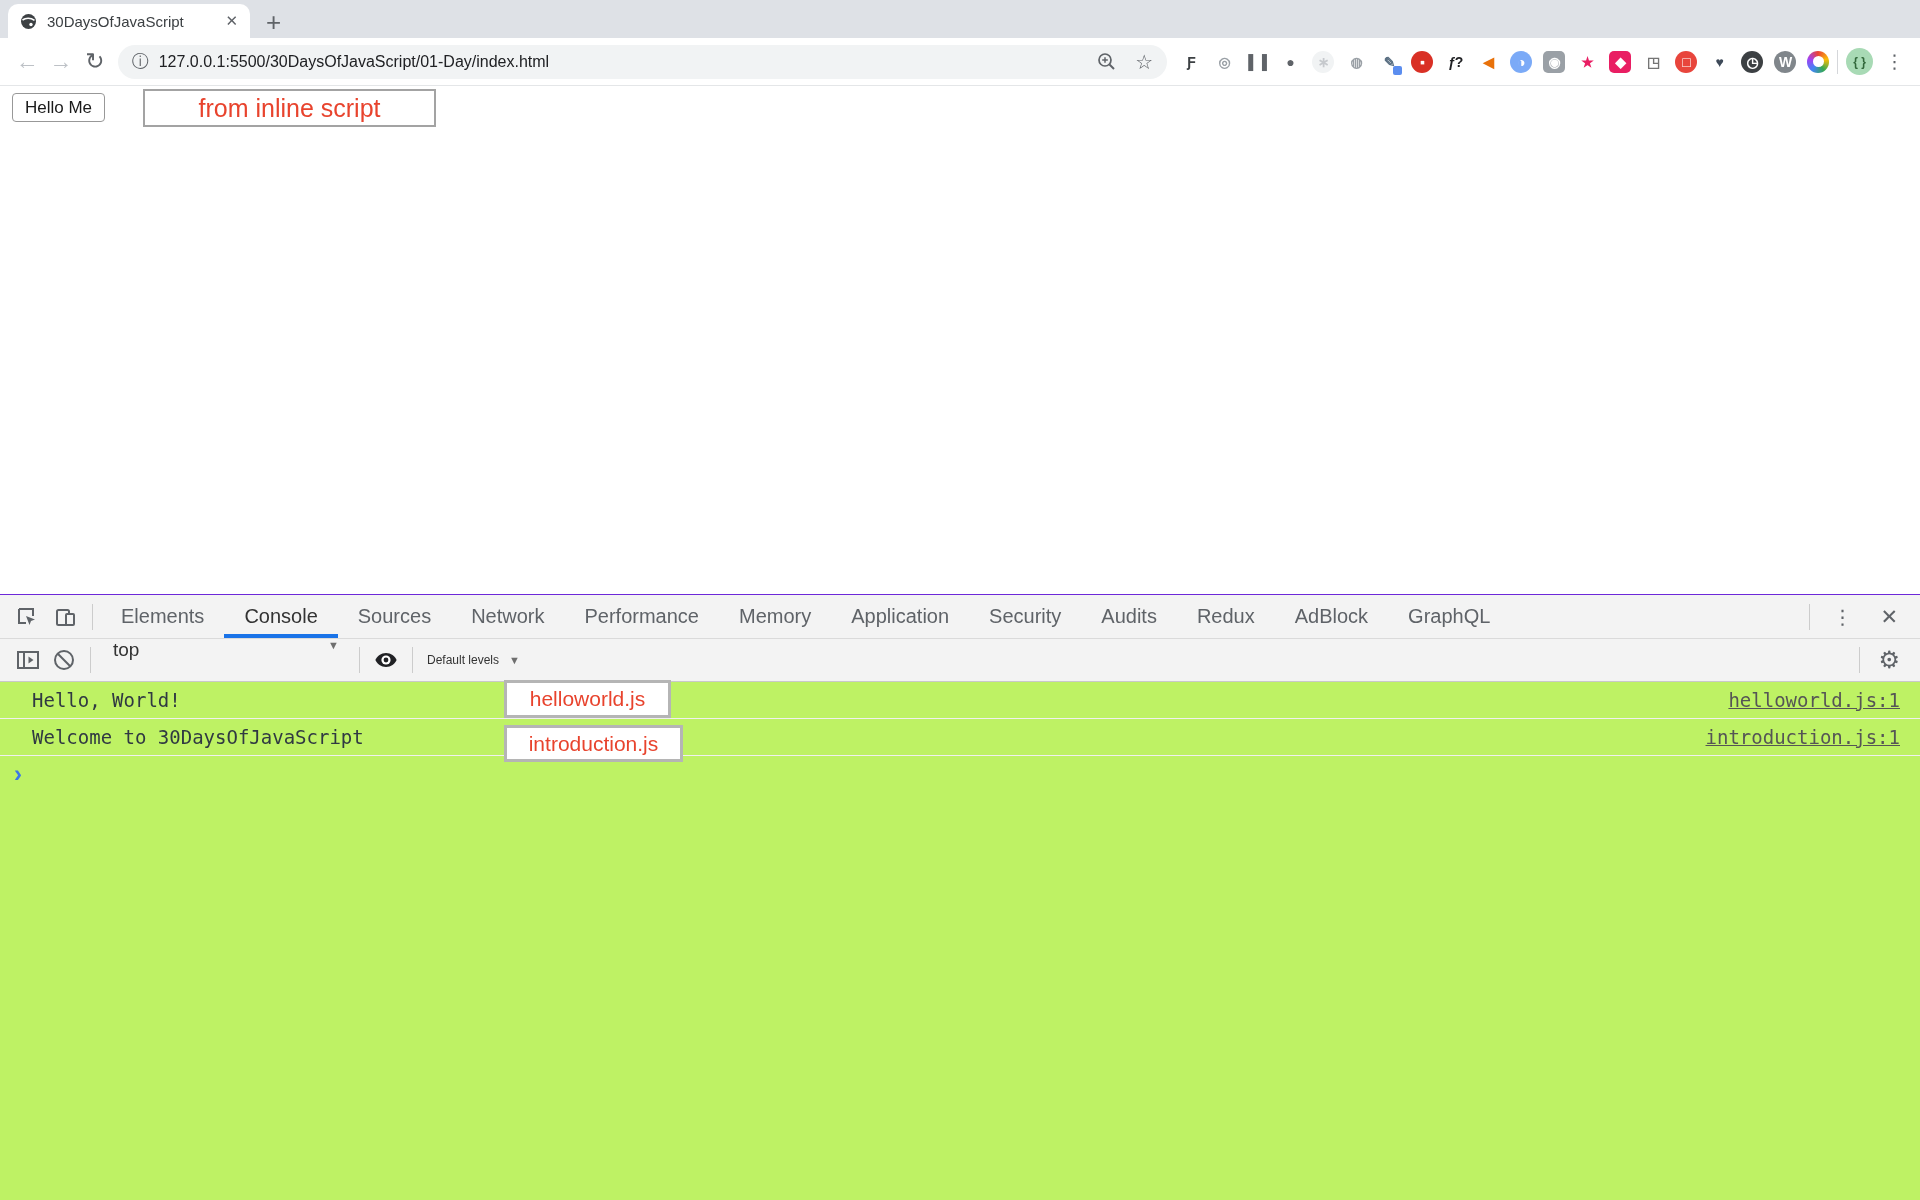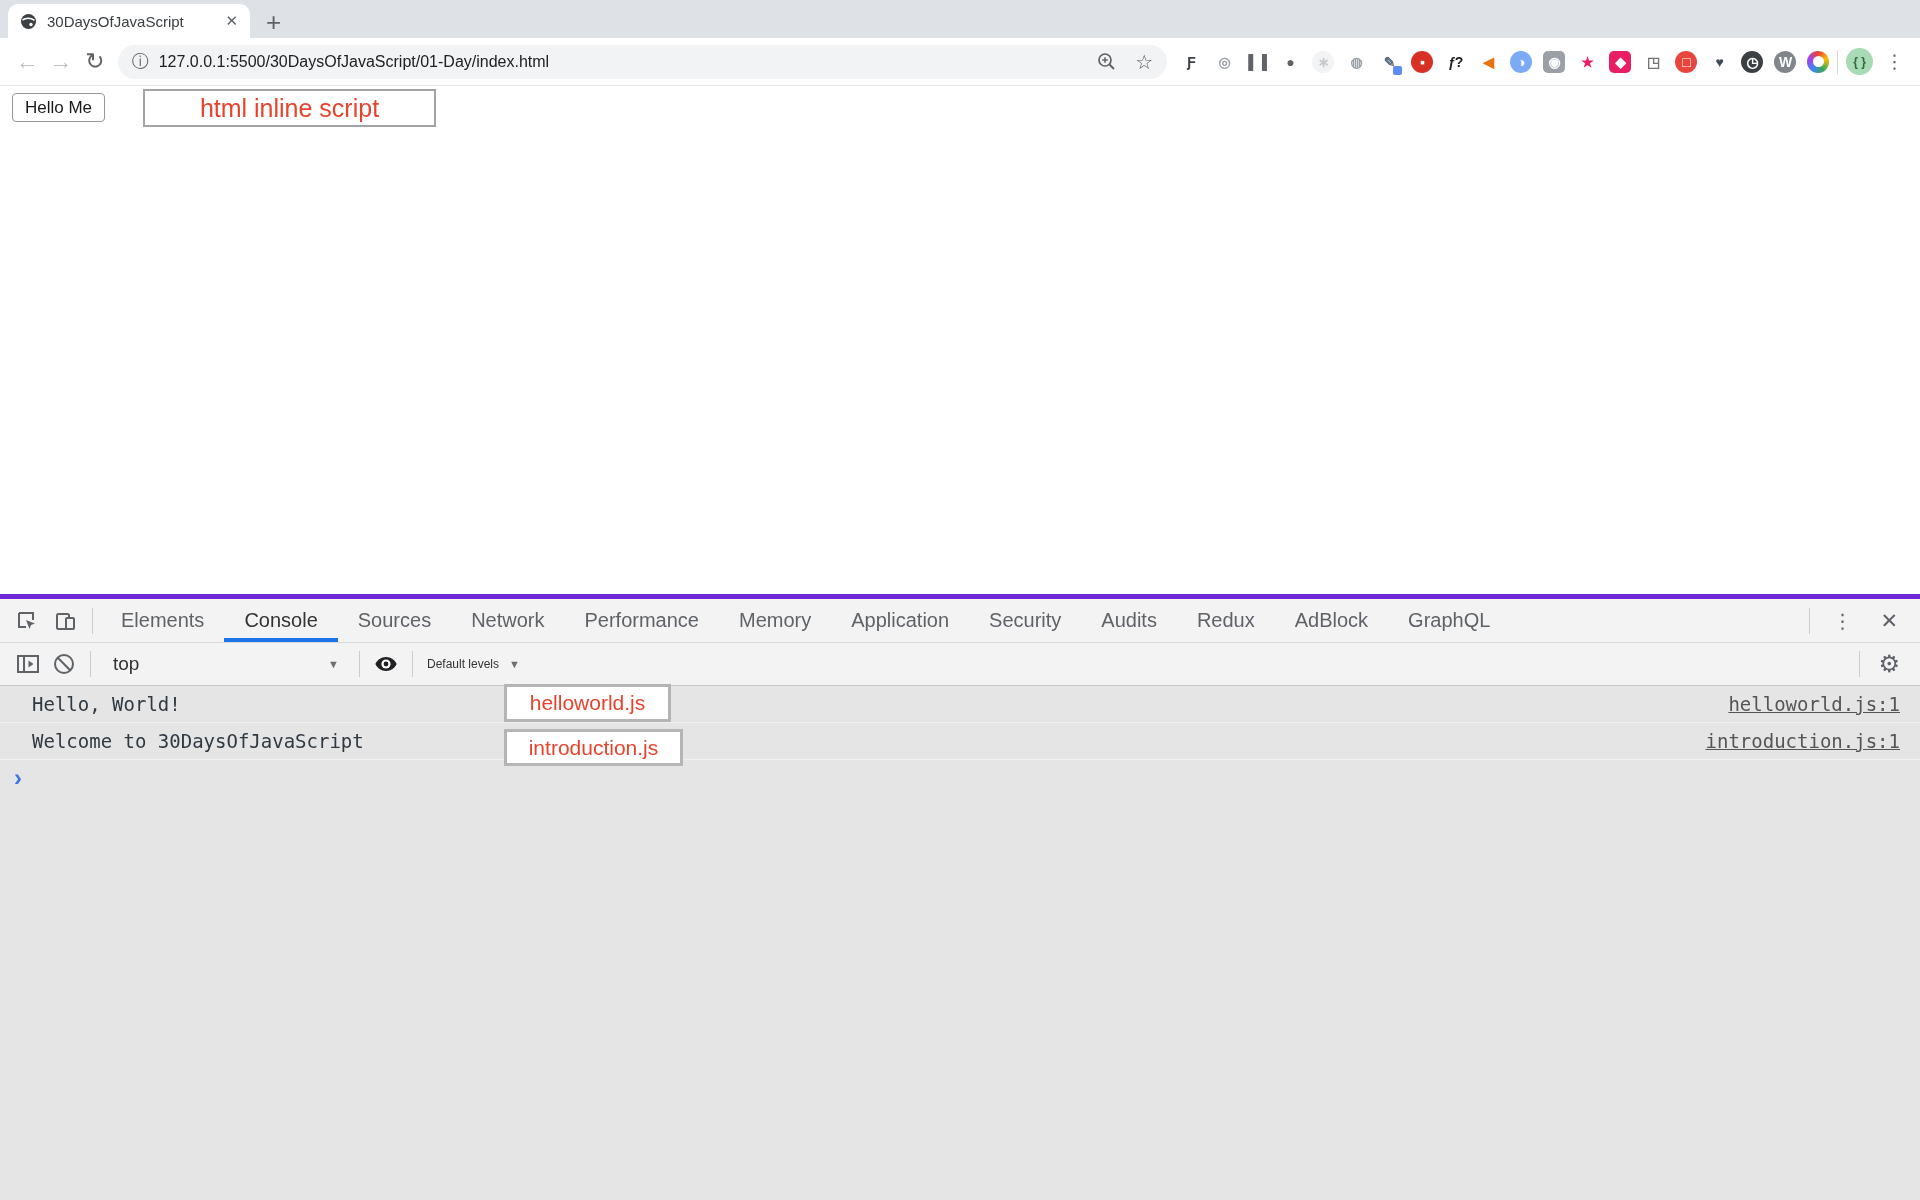--- a/index.html
+++ b/index.html
@@ -48,37 +48,37 @@
   .page { position:relative; height:508px; background:#fff; }
   .clickme { position:absolute; left:12px; top:7px; height:29px; padding:0 12px;
     background:#fff; border:1px solid #991; border:1px solid #989898; border-radius:4px;
     font-size:17px; color:#1a1a1a; font-family:"Liberation Sans",sans-serif; }
   .banner { position:absolute; left:143px; top:3px; width:293px; height:38px;
     border:2px solid #a3a3a3; display:flex; align-items:center; justify-content:center;
     font-size:25px; }
 
   
   .devtools { position:absolute; left:0; right:0; top:594px; bottom:0;
-    background:#e5e5e5; border-top:5px solid #6d28d9; }
+    background:#bef264; border-top:1px solid #6d28d9; }
   .dt-tabbar { height:44px; background:#f3f3f3; border-bottom:1px solid #dadada;
     display:flex; align-items:center; padding:0 8px; }
   .dt-iconbtn { width:38px; height:100%; display:flex; align-items:center; justify-content:center; }
   .dt-divider { width:1px; height:26px; background:#cccccc; margin:0 8px; flex:none; }
   .dt-tabs { display:flex; height:100%; }
   .dt-tab { padding:0 20px; height:100%; display:flex; align-items:center;
     font-size:20px; color:#5f6368; white-space:nowrap; }
   .dt-tab.active { color:#333; box-shadow:inset 0 -4px 0 0 #1a73e8; }
   .dt-tabbar-right { margin-left:auto; display:flex; align-items:center; }
   .dt-kebab { font-size:20px; color:#5f6368; padding:0 14px; }
   .dt-close { font-size:21px; color:#5f6368; padding:0 14px; }
 
   .dt-toolbar { height:43px; background:#f3f3f3; border-bottom:1px solid #c9c9c9;
     display:flex; align-items:center; padding:0 10px; }
   .dt-toolbar .dt-iconbtn { width:36px; }
-  .ctx-select { width:252px; height:100%; display:flex; align-items:center; padding-left:14px; }
+  .ctx-select { width:252px; height:100%; display:flex; padding-left:14px; }
   .ctx-label { font-size:19px; color:#333; }
   .dd-arrow { font-size:11px; color:#6e6e6e; margin-left:auto; margin-right:12px; }
   .filter-input { width:405px; height:30px; background:#fff; border:none; outline:none;
     font-size:18px; color:#333; padding:0 12px; margin:0 12px;
     font-family:"Liberation Sans",sans-serif; }
   .filter-input::placeholder { color:#9aa0a6; }
   .levels { display:flex; align-items:center; margin-left:6px; }
   .levels-label { font-size:12px; color:#333; }
   .levels .dd-arrow { margin-left:10px; margin-right:0; }
   .gear-btn { font-size:24px; color:#5f6368; margin:0 10px; }
@@ -159,21 +159,21 @@
       <span class="ext" data-ext="rainbow-ring-icon" style="color: rgb(66, 133, 244);"></span>
     </div>
 
   <span class="tb-divider"></span>
   <div class="avatar">{ }</div>
   <span class="browser-kebab">⋮</span>
 </div>
 
 <div class="page">
   <button class="clickme">Hello Me</button>
-  <div class="banner" style="color: rgb(232, 67, 45);">html inline script</div>
+  <div class="banner" style="color: rgb(232, 67, 45);">from inline script</div>
 </div>
 
 <div class="devtools">
 
   <div class="dt-tabbar">
     <span class="dt-iconbtn">
       <svg width="24" height="24" viewBox="0 0 24 24">
         <path d="M4 4h14v7" fill="none" stroke="#5f6368" stroke-width="2"></path>
         <path d="M4 4v14h7" fill="none" stroke="#5f6368" stroke-width="2"></path>
         <path d="M11 11l9 3.5-4 1.5-1.5 4z" fill="#5f6368"></path>

